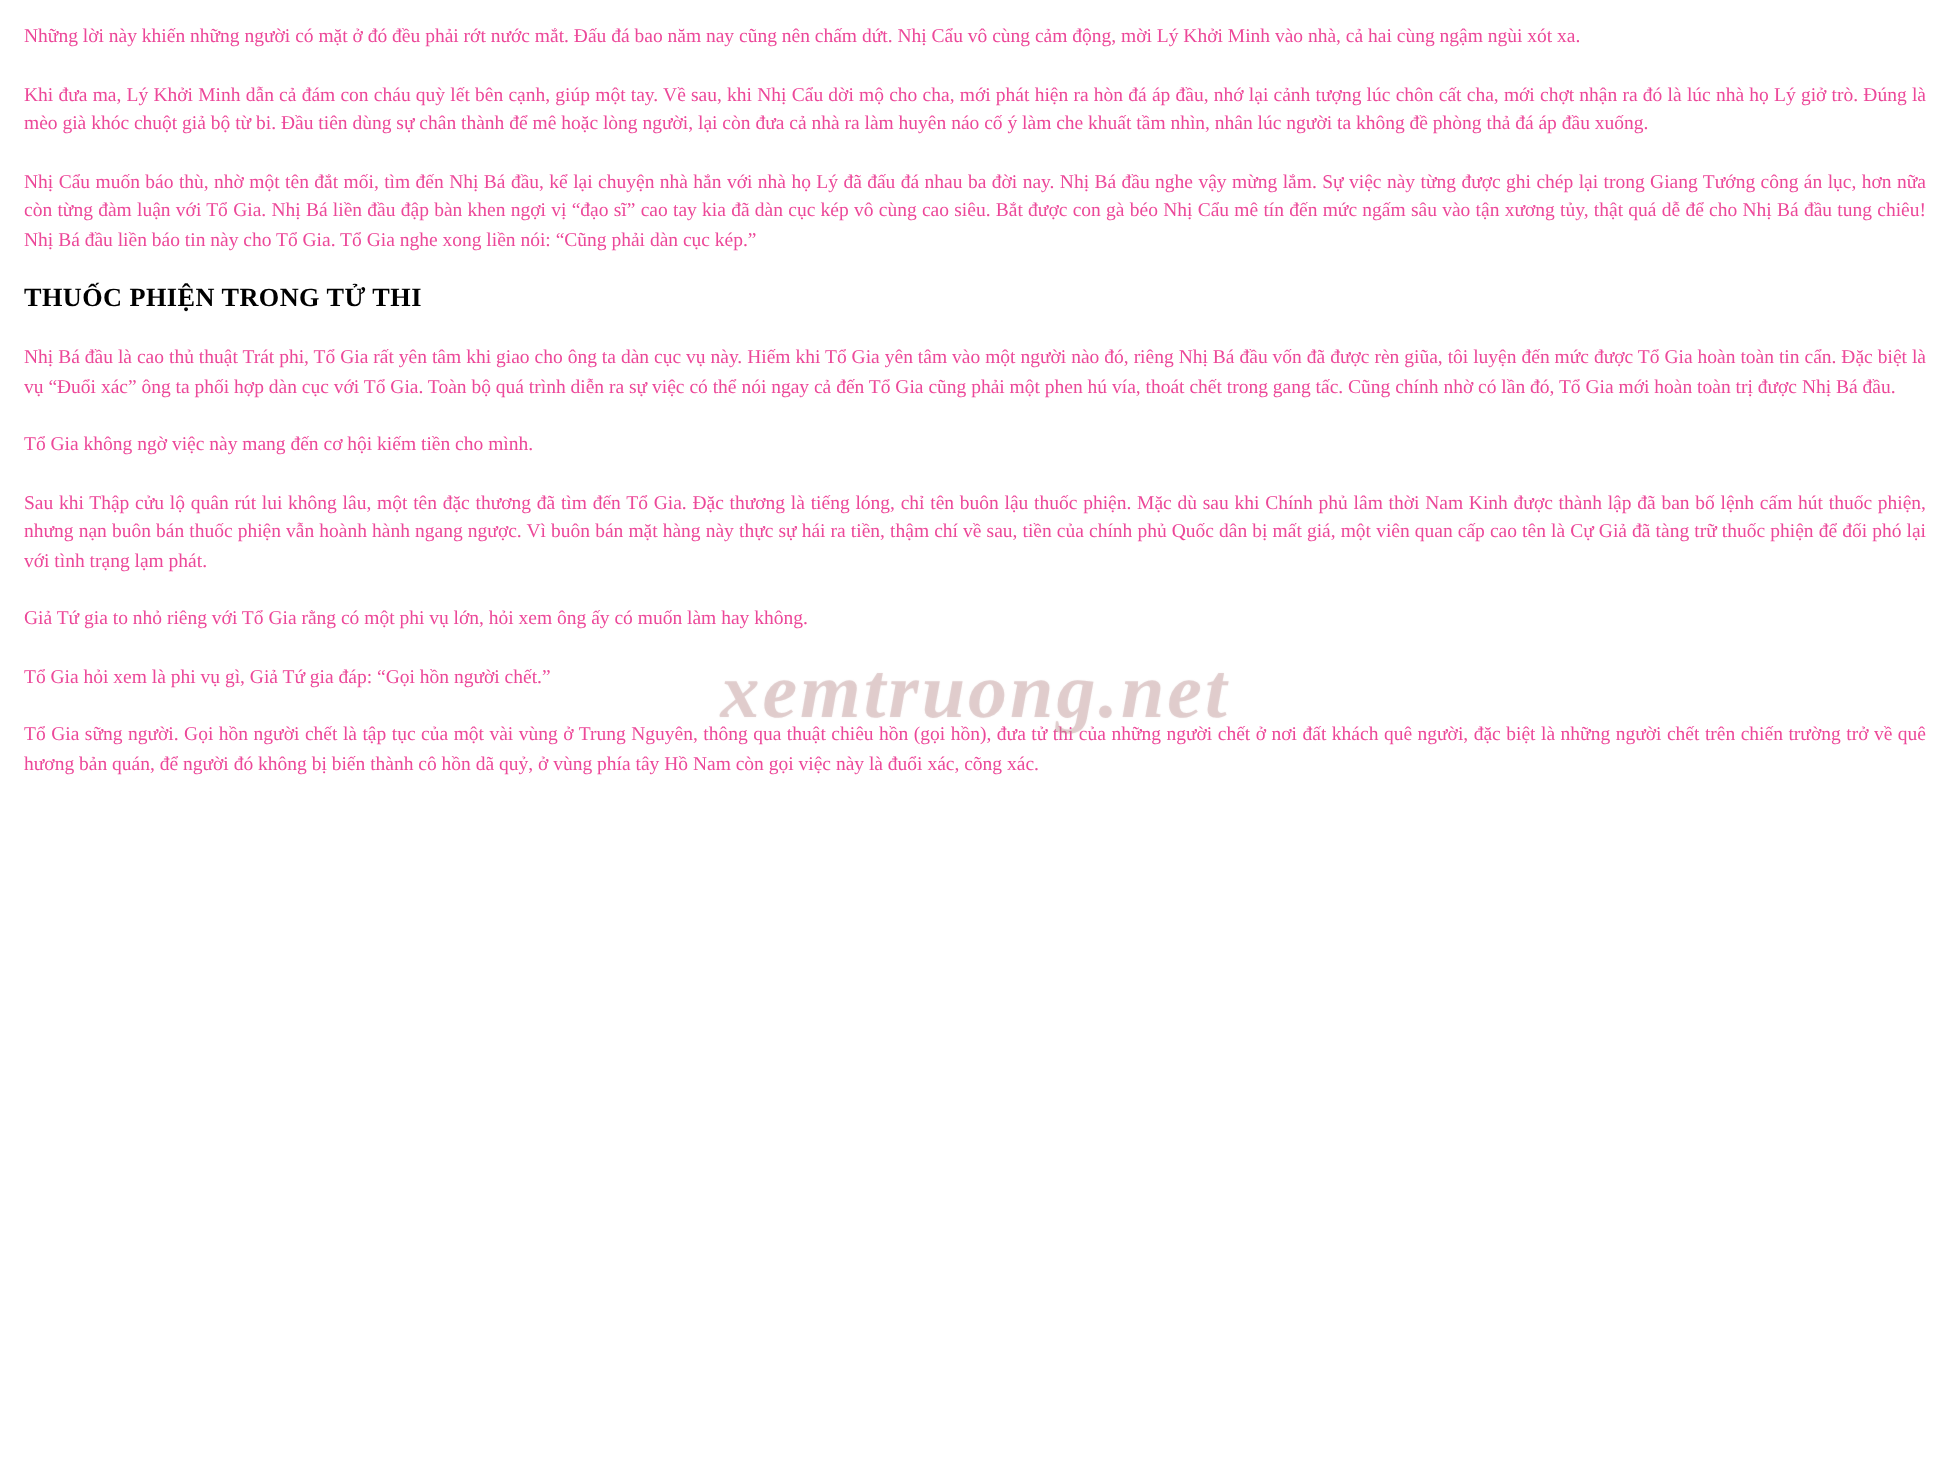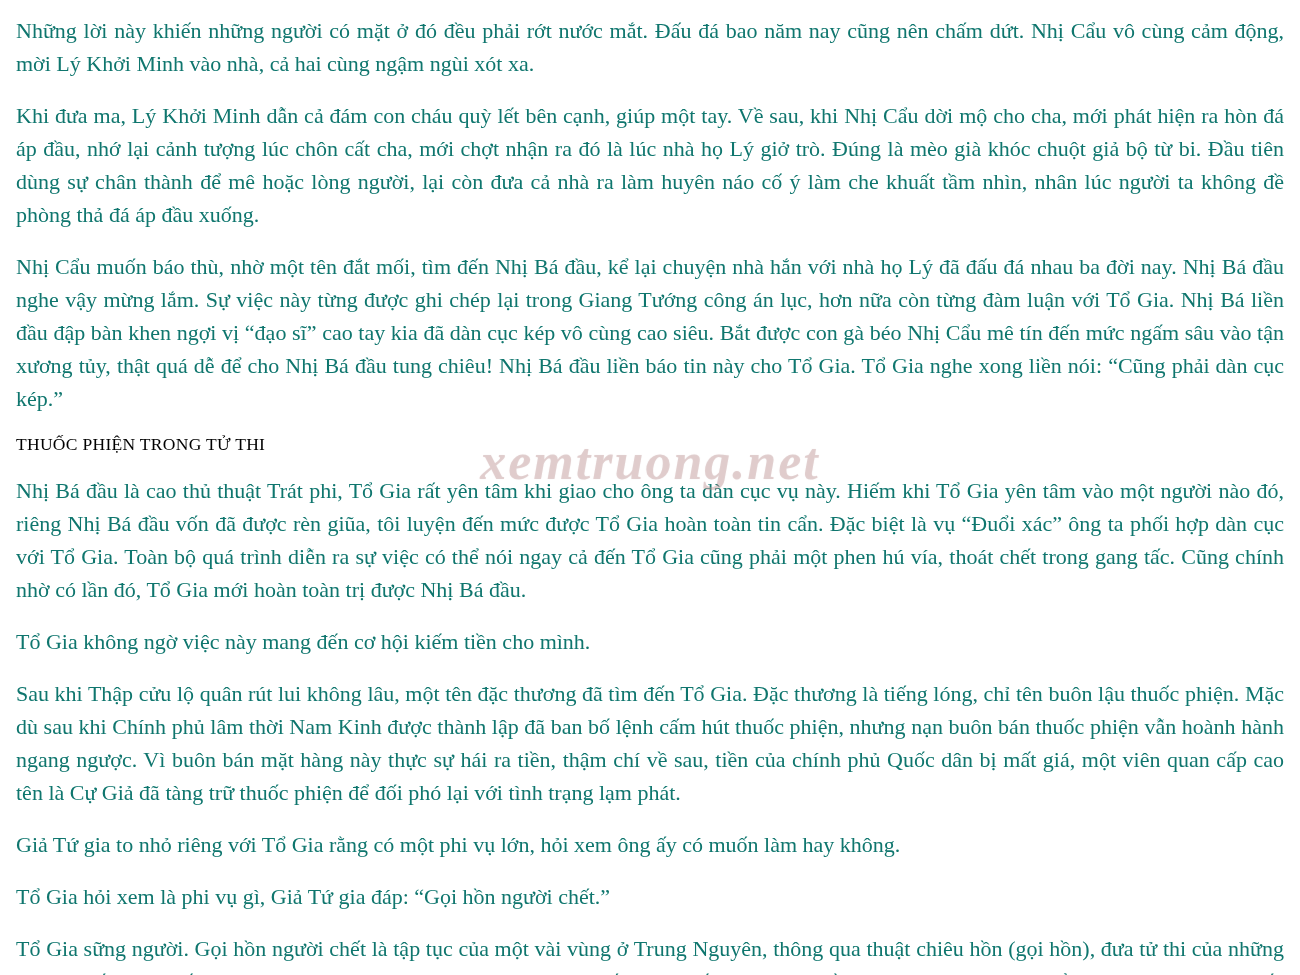--- a/index.html
+++ b/index.html
@@ -15,29 +15,29 @@
     color: #1a1a1a;
   }
   #page {
     position: relative;
     width: 1300px;
     height: 975px;
     box-sizing: border-box;
     padding: 14px 16px 0 16px;
   }
   .para {
-    font-size: 22px;
+    font-size: 13px;
     line-height: 1.5;
     text-align: justify;
     margin: 0 0 19px 0;
-    color: #0f766e;
+    color: #ec4899;
   }
   .heading {
     font-size: 17.5px;
-    font-weight: normal;
+    font-weight: bold;
     letter-spacing: 0.3px;
     margin: 0 0 19px 0;
     color: #000000;
   }
   #watermark {
     position: absolute;
     left: 0;
     top: 0;
     width: 1300px;
     height: 975px;

